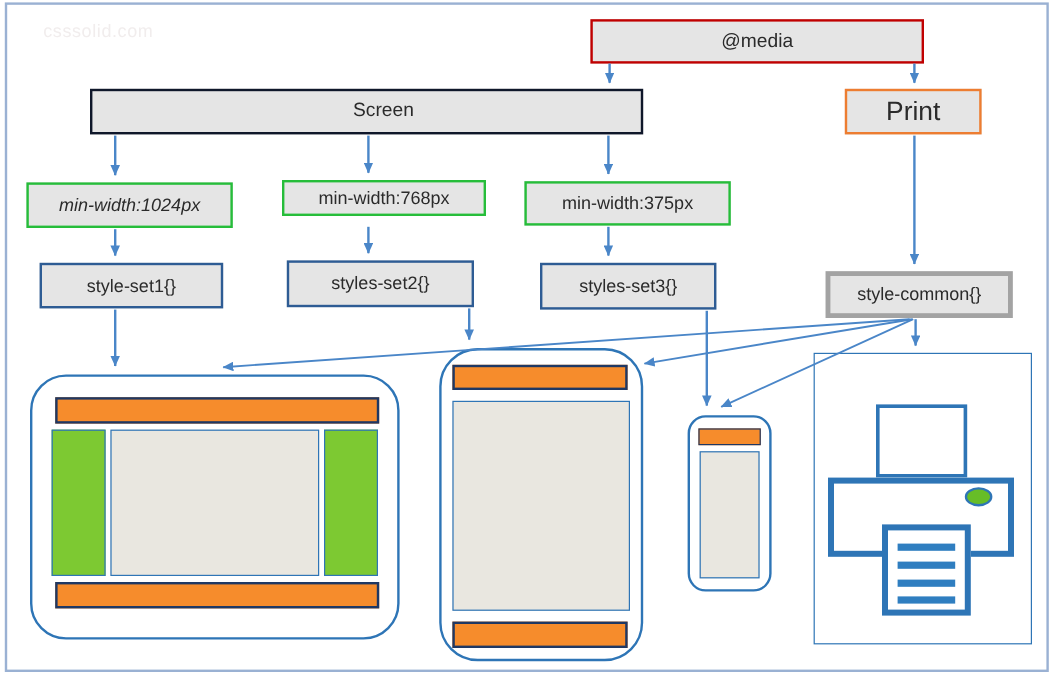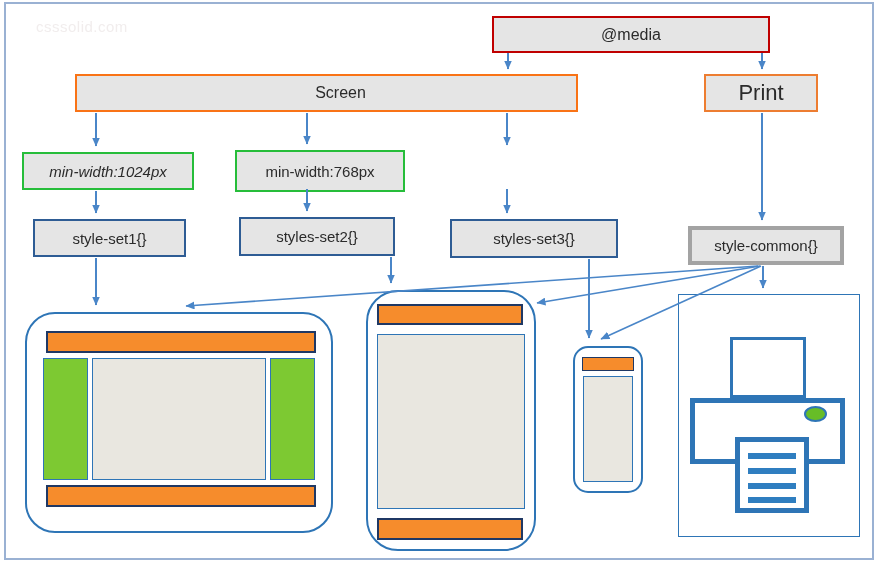--- a/index.html
+++ b/index.html
@@ -13,28 +13,28 @@
   }
   .watermark{
     position:absolute;left:36px;top:18px;font-size:15px;color:#f1eded;
     letter-spacing:.5px;
   }
   .node{
     position:absolute;display:flex;align-items:center;justify-content:center;
     background:#e5e5e5;font-size:15px;color:#2b2b2b;box-sizing:border-box;z-index:3;
   }
   .node-media  {left:492px;top:16px; width:278px;height:37px;border:2px solid #c00000;font-size:16px;}
-  .node-screen {left:75px; top:74px; width:503px;height:38px;border:2px solid #f97316;font-size:16px;padding-left:28px;}
+  .node-screen {left:75px; top:74px; width:461px;height:38px;border:2px solid #0f172a;font-size:16px;padding-left:28px;}
   .node-print  {left:704px;top:74px; width:114px;height:38px;border:2px solid #ed7d31;font-size:22px;}
   .node-mw1024 {left:22px; top:152px;width:172px;height:38px;border:2px solid #26bd3a;font-style:italic;}
-  .node-mw768  {left:235px;top:150px;width:170px;height:42px;border:2px solid #26bd3a;}
+  .node-mw768  {left:235px;top:150px;width:170px;height:30px;border:2px solid #26bd3a;}
   .node-mw375  {left:437px;top:151px;width:172px;height:37px;border:2px solid #26bd3a;}
   .node-set1   {left:33px; top:219px;width:153px;height:38px;border:2px solid #2e5c94;}
   .node-set2   {left:239px;top:217px;width:156px;height:39px;border:2px solid #2e5c94;}
-  .node-set3   {left:450px;top:219px;width:168px;height:39px;border:2px solid #2e5c94;}
+  .node-set3   {left:450px;top:219px;width:147px;height:39px;border:2px solid #2e5c94;}
   .node-common {left:688px;top:226px;width:156px;height:39px;border:4px solid #a3a3a3;}
 
   
   .device{position:absolute;box-sizing:border-box;background:#ffffff;z-index:1;}
   .desktop{left:25px;top:312px;width:308px;height:221px;border:2px solid #2e75b6;border-radius:30px;}
   .tablet {left:366px;top:290px;width:170px;height:261px;border:2px solid #2e75b6;border-radius:32px;}
   .phone  {left:573px;top:346px;width:70px;height:147px;border:2px solid #2e75b6;border-radius:15px;}
   .printerbox{left:678px;top:294px;width:182px;height:243px;border:1px solid #2e75b6;border-radius:0;}
 
   .bar{position:absolute;background:#f68c2c;border:2px solid #1f3864;box-sizing:border-box;}
@@ -78,20 +78,21 @@
 
 <div id="stage">
   <div class="frame"></div>
   <div class="watermark">csssolid.com</div>
 
   <div class="node node-media">@media</div>
   <div class="node node-screen">Screen</div>
   <div class="node node-print">Print</div>
   <div class="node node-mw1024">min-width:1024px</div>
   <div class="node node-mw768">min-width:768px</div>
+  <div class="node node-mw375">min-width:375px</div>
   <div class="node node-set1">style-set1{}</div>
   <div class="node node-set2">styles-set2{}</div>
   <div class="node node-set3">styles-set3{}</div>
   <div class="node node-common">style-common{}</div>
 
   <div class="device desktop">
     <div class="bar  d-header"></div>
     <div class="pane green d-left"></div>
     <div class="pane beige d-main"></div>
     <div class="pane green d-right"></div>

